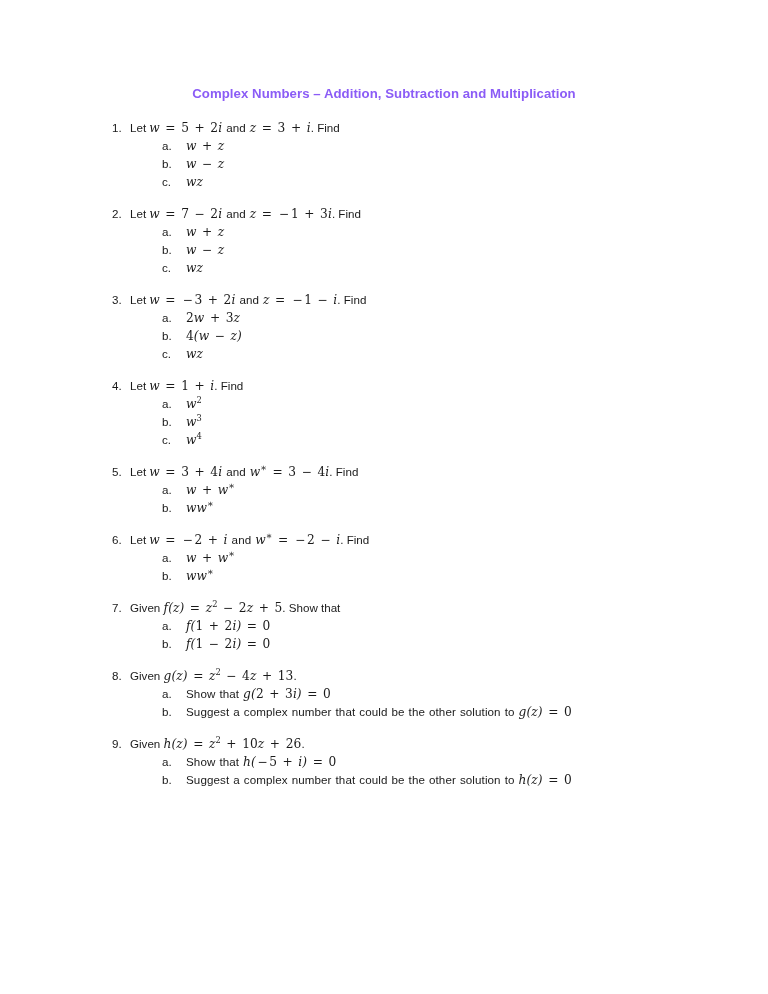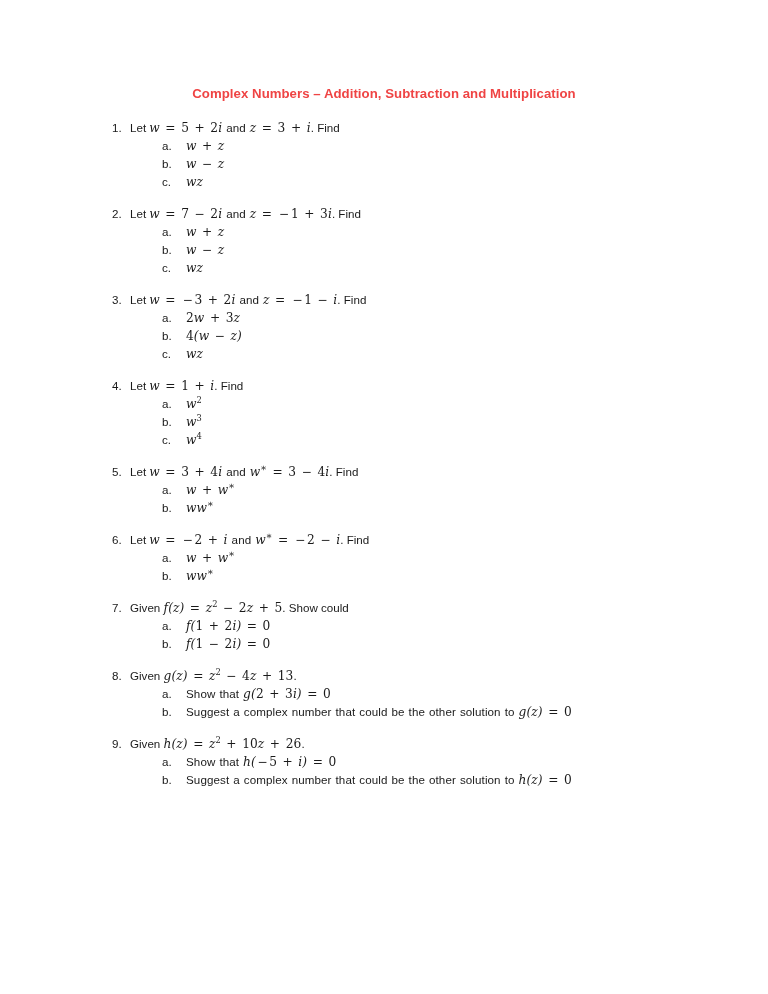--- a/index.html
+++ b/index.html
@@ -30,21 +30,21 @@
   .doc-title {
     position: absolute;
     left: 0;
     top: 86px;
     width: 768px;
     text-align: center;
     font-family: "Liberation Sans", sans-serif;
     font-weight: bold;
     font-size: 13.2px;
     letter-spacing: 0.05px;
-    color: #ef4444;
+    color: #8b5cf6;
   }
 
   
   .qlist {
     position: absolute;
     left: 0;
     top: 119px;
     width: 768px;
   }
 
@@ -157,21 +157,21 @@
         <div class="q-head"><span class="q-num">5.</span><span class="txt">Let </span><span class="m">w <span class="op">=</span> <span class="num">3</span> <span class="op">+</span> <span class="num">4</span>i <span class="txt">and</span> w<span class="star">∗</span> <span class="op">=</span> <span class="num">3</span> <span class="op">−</span> <span class="num">4</span>i</span><span class="txt">. Find</span></div>
         <div class="sub"><span class="sub-marker">a.</span><span class="m">w <span class="op">+</span> w<span class="star">∗</span></span></div>
         <div class="sub"><span class="sub-marker">b.</span><span class="m">ww<span class="star">∗</span></span></div>
       </div>
       <div class="question">
         <div class="q-head"><span class="q-num">6.</span><span class="txt">Let </span><span class="m">w <span class="op">=</span> <span class="op">−</span><span class="num">2</span> <span class="op">+</span> i <span class="txt">and</span> w<span class="star">∗</span> <span class="op">=</span> <span class="op">−</span><span class="num">2</span> <span class="op">−</span> i</span><span class="txt">. Find</span></div>
         <div class="sub"><span class="sub-marker">a.</span><span class="m">w <span class="op">+</span> w<span class="star">∗</span></span></div>
         <div class="sub"><span class="sub-marker">b.</span><span class="m">ww<span class="star">∗</span></span></div>
       </div>
       <div class="question">
-        <div class="q-head"><span class="q-num">7.</span><span class="txt">Given </span><span class="m">f(z) <span class="op">=</span> z<sup>2</sup> <span class="op">−</span> <span class="num">2</span>z <span class="op">+</span> <span class="num">5</span></span><span class="txt">. Show could</span></div>
+        <div class="q-head"><span class="q-num">7.</span><span class="txt">Given </span><span class="m">f(z) <span class="op">=</span> z<sup>2</sup> <span class="op">−</span> <span class="num">2</span>z <span class="op">+</span> <span class="num">5</span></span><span class="txt">. Show that</span></div>
         <div class="sub"><span class="sub-marker">a.</span><span class="m">f(<span class="num">1</span> <span class="op">+</span> <span class="num">2</span>i) <span class="op">=</span> <span class="num">0</span></span></div>
         <div class="sub"><span class="sub-marker">b.</span><span class="m">f(<span class="num">1</span> <span class="op">−</span> <span class="num">2</span>i) <span class="op">=</span> <span class="num">0</span></span></div>
       </div>
       <div class="question">
         <div class="q-head"><span class="q-num">8.</span><span class="txt">Given </span><span class="m">g(z) <span class="op">=</span> z<sup>2</sup> <span class="op">−</span> <span class="num">4</span>z <span class="op">+</span> <span class="num">1</span><span class="num">3</span></span><span class="txt">.</span></div>
         <div class="sub"><span class="sub-marker">a.</span><span class="m"><span class="txt">Show</span> <span class="txt">that</span> g(<span class="num">2</span> <span class="op">+</span> <span class="num">3</span>i) <span class="op">=</span> <span class="num">0</span></span></div>
         <div class="sub prose"><span class="sub-marker">b.</span><span class="m"><span class="txt">Suggest</span> <span class="txt">a</span> <span class="txt">complex</span> <span class="txt">number</span> <span class="txt">that</span> <span class="txt">could</span> <span class="txt">be</span> <span class="txt">the</span> <span class="txt">other</span> <span class="txt">solution</span> <span class="txt">to</span> g(z) <span class="op">=</span> <span class="num">0</span></span></div>
       </div>
       <div class="question">
         <div class="q-head"><span class="q-num">9.</span><span class="txt">Given </span><span class="m">h(z) <span class="op">=</span> z<sup>2</sup> <span class="op">+</span> <span class="num">1</span><span class="num">0</span>z <span class="op">+</span> <span class="num">2</span><span class="num">6</span></span><span class="txt">.</span></div>

